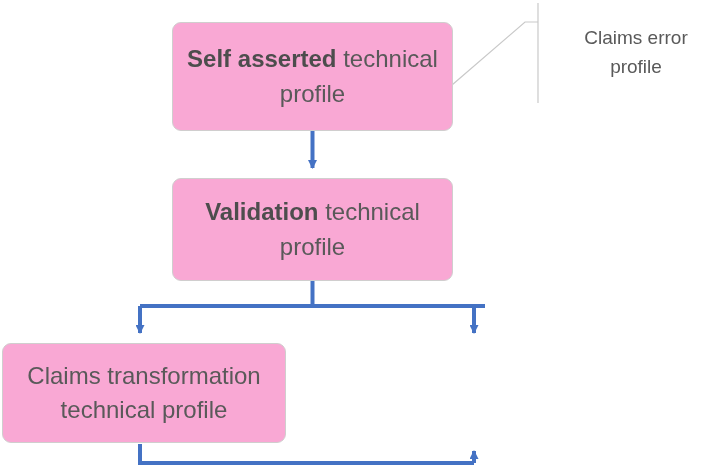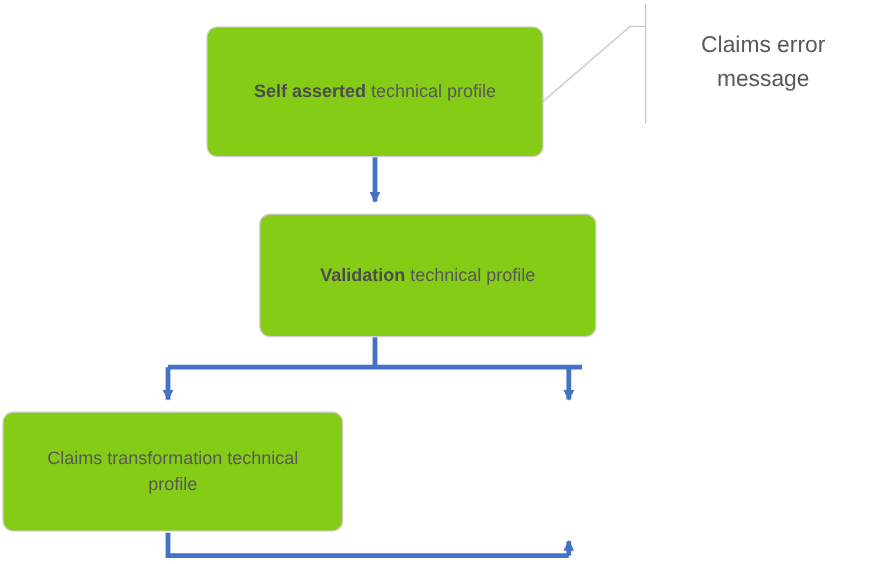--- a/index.html
+++ b/index.html
@@ -11,38 +11,38 @@
     position: relative;
     width: 727px;
     height: 470px;
     background: #ffffff;
     overflow: hidden;
     font-family: "Liberation Sans", sans-serif;
   }
   .node {
     position: absolute;
     box-sizing: border-box;
-    background: #84cc16;
+    background: #f9a8d4;
     border: 1px solid #D0CECE;
     border-radius: 9px;
     display: flex;
     align-items: center;
     justify-content: center;
     text-align: center;
     color: #595959;
-    font-size: 15px;
+    font-size: 24px;
     line-height: 1.42;
     padding: 4px 14px;
     box-shadow: 0 0 0 0 rgba(0,0,0,0);
   }
   .node .label { display: block; }
   .node .label b { font-weight: bold; color: #4D4D4D; }
 
   #node-self-asserted { left: 172px; top: 22px;  width: 281px; height: 109px; }
-  #node-validation    { left: 172px; top: 178px; width: 281px; height: 103px; margin-left: 44px; }
+  #node-validation    { left: 172px; top: 178px; width: 281px; height: 103px; }
   #node-claims-tp     { left: 2px;   top: 343px; width: 284px; height: 100px; }
   #node-claims        { left: 334px; top: 343px; width: 279px; height: 101px; }
 
   #connectors {
     position: absolute;
     left: 0; top: 0;
     width: 727px;
     height: 470px;
     pointer-events: none;
   }
@@ -111,16 +111,16 @@
     <span class="label"><b>Validation</b><span> technical profile</span></span>
   </div>
 
   <div class="node" id="node-claims-tp">
     <span class="label"><span>Claims transformation technical profile</span></span>
   </div>
 
 
   <div class="callout-text">
     <div>Claims error</div>
-    <div>message</div>
+    <div>profile</div>
   </div>
 
 </div>
 
 </body></html>

